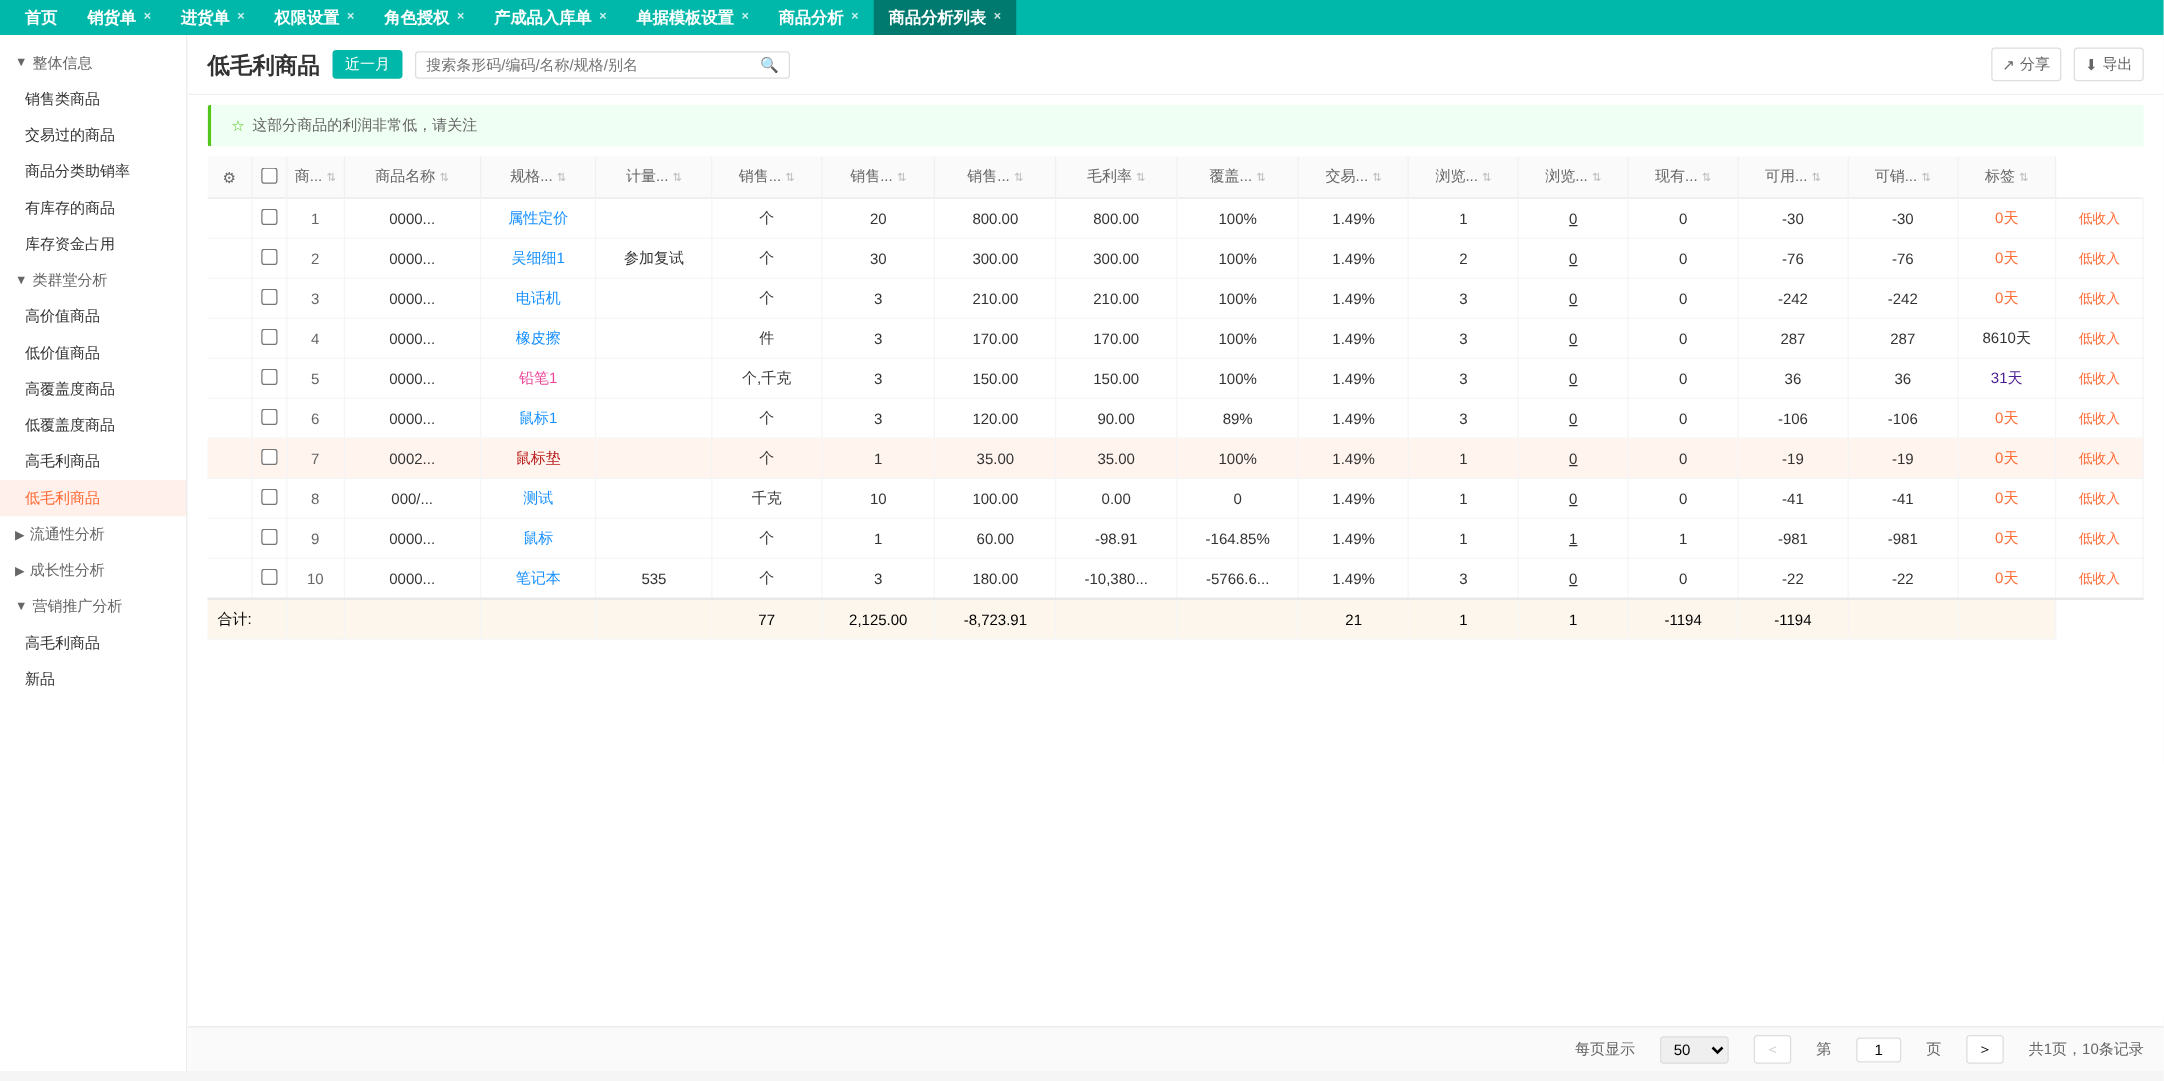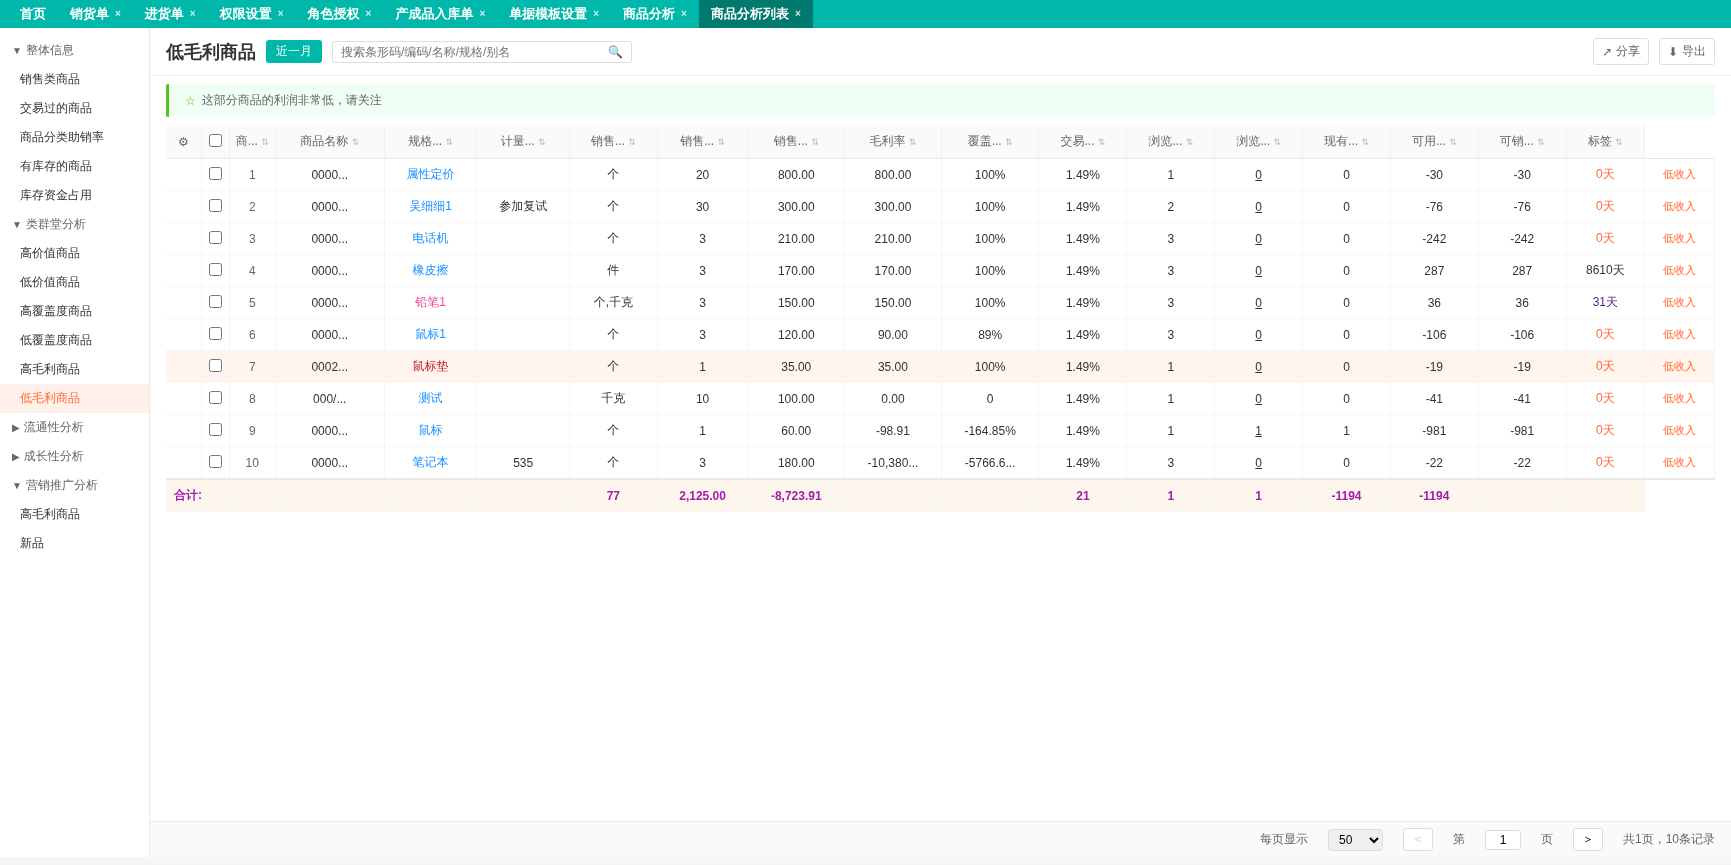--- a/index.html
+++ b/index.html
@@ -179,22 +179,22 @@
     .checkbox-cell { width: 28px; }
     .num-cell { width: 36px; color: #666; }
     .underline { text-decoration: underline; color: #333; }
 
     
     .total-row {
       background: #fdf6ec;
       border-top: 2px solid #e8e8e8;
     }
     .total-row td {
-      font-weight: bold;
-      color: #a21caf;
+      font-weight: normal;
+      color: #000000;
     }
 
     
     .bottom-bar {
       display: flex;
       align-items: center;
       padding: 6px 16px;
       border-top: 1px solid #e8e8e8;
       background: #fafafa;
       justify-content: flex-end;

